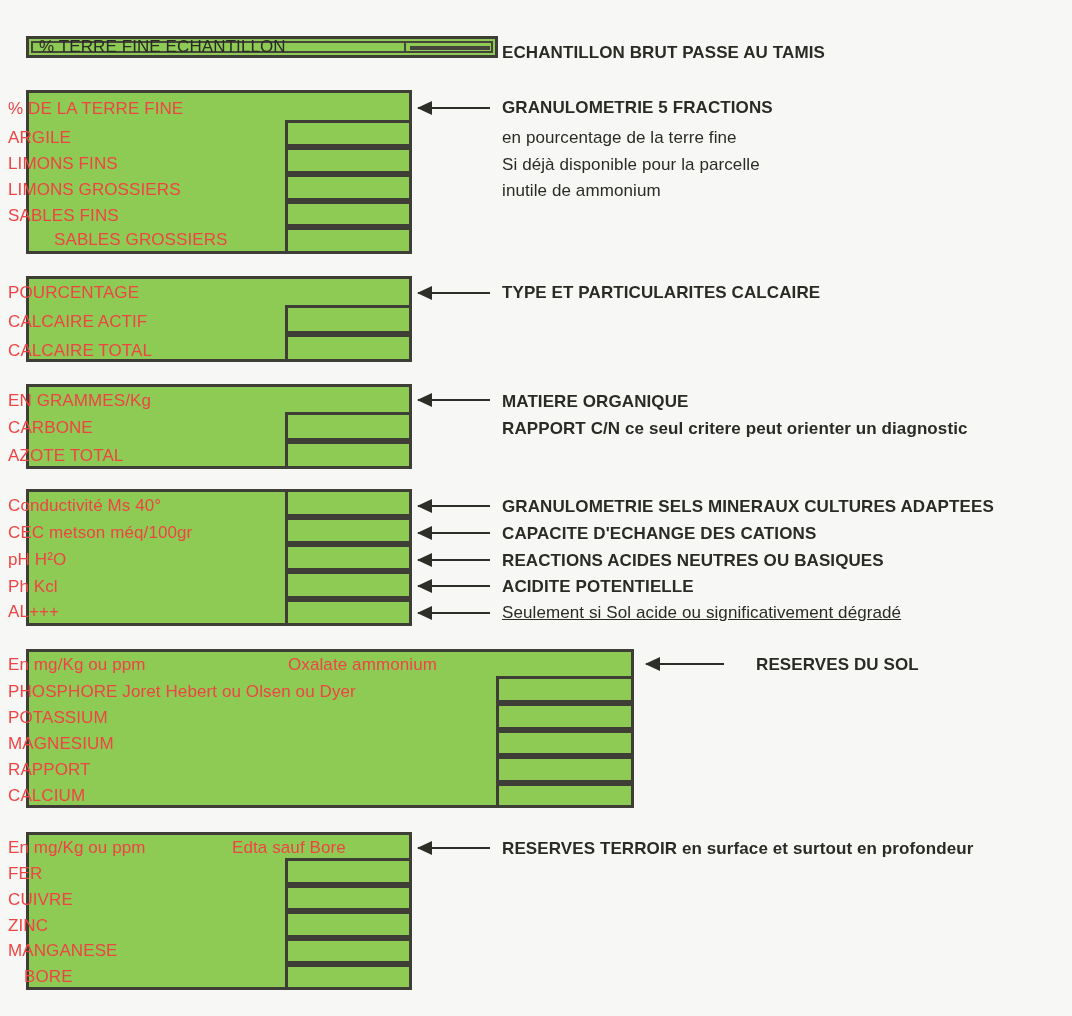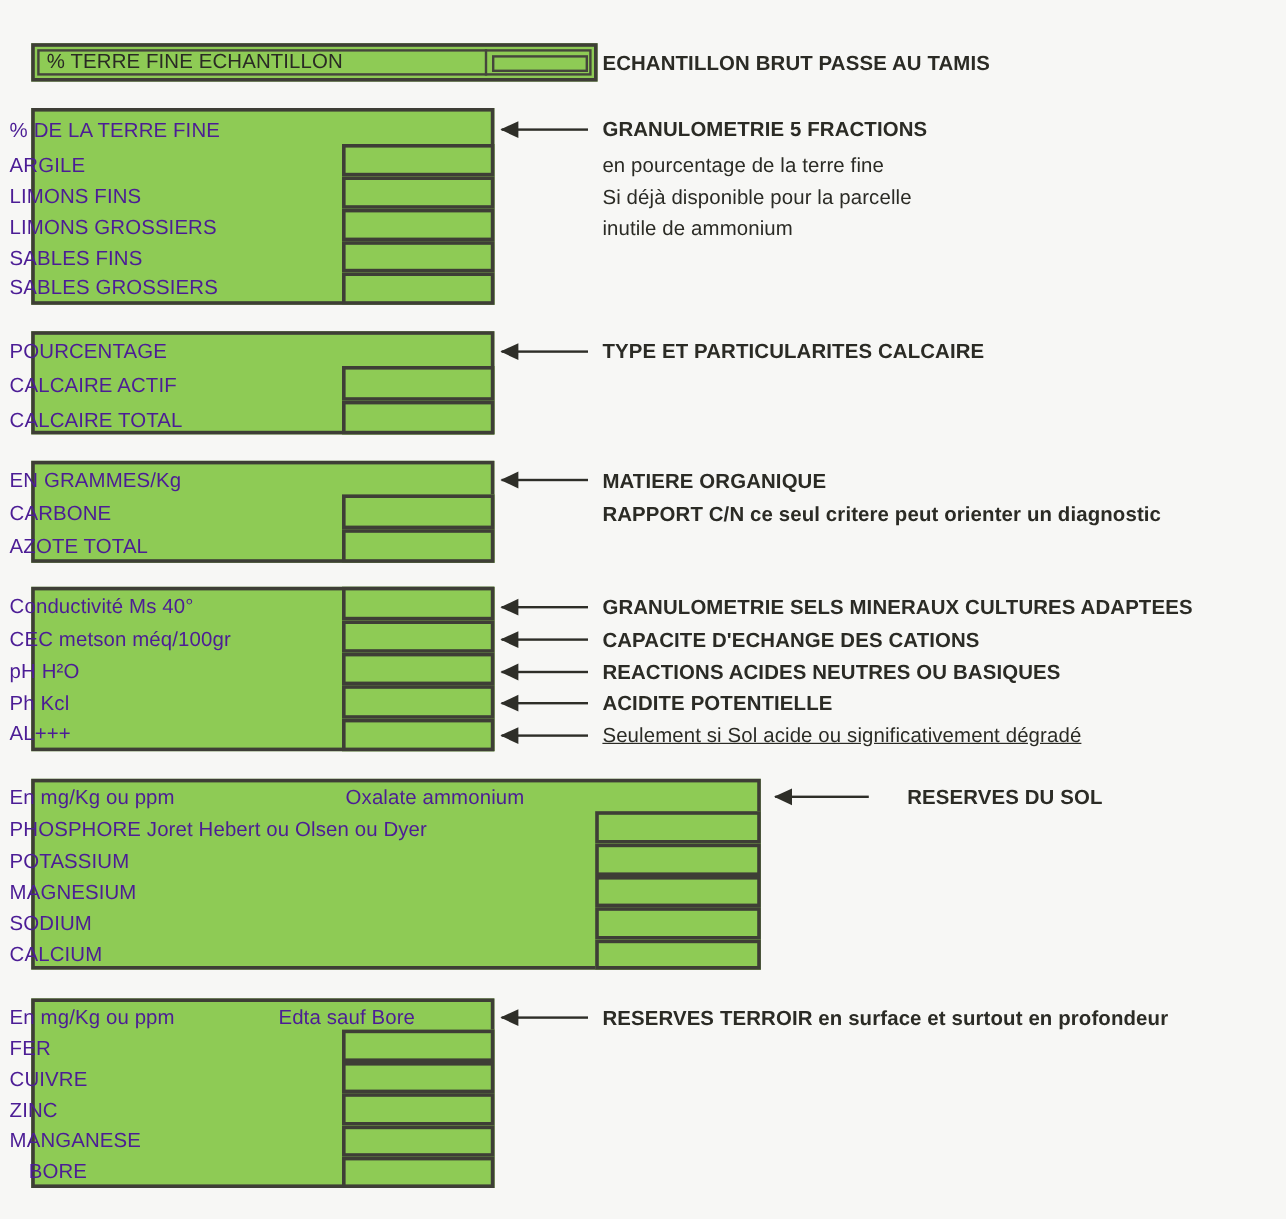--- a/index.html
+++ b/index.html
@@ -50,21 +50,21 @@
     color: #2a2a24;
     white-space: nowrap;
     letter-spacing: .1px;
   }
 
   
   .row-label {
     position: absolute;
     left: 8px;
     font-size: 17px;
-    color: #4c1d95;
+    color: #ef4444;
     white-space: nowrap;
     letter-spacing: .1px;
   }
 
   
   .vcell {
     position: absolute;
     box-sizing: border-box;
     background: #8ecb55;
     border: 3px solid #3e3e36;
@@ -106,36 +106,36 @@
   }
   .note.underline {
     text-decoration: underline;
   }
 </style>
 </head>
 <body>
 
 <div class="page">
 
-  <div class="hdr-outer" style="left:26px; top:36px; width:472px; height:32px;">
+  <div class="hdr-outer" style="left:26px; top:36px; width:472px; height:22px;">
     <div class="hdr-inner">
       <span class="hdr-label">% TERRE FINE ECHANTILLON</span>
       <div style="position:absolute; left:371px; top:-2px; width:2px; height:calc(100% + 4px); background:#45453c;"></div>
       <div style="position:absolute; left:377px; top:3px; width:76px; height:calc(100% - 8px); border:2px solid #45453c; background:#8ecb55;"></div>
     </div>
   </div>
   <div class="note bold" style="left:502px; top:43px;">ECHANTILLON BRUT PASSE AU TAMIS</div>
 
   <div class="block" style="left:26px; top:90px; width:386px; height:164px;"></div>
   <div class="row-label" style="top:99px;">% DE LA TERRE FINE</div>
   <div class="row-label" style="top:128px;">ARGILE</div>
   <div class="row-label" style="top:154px;">LIMONS FINS</div>
   <div class="row-label" style="top:180px;">LIMONS GROSSIERS</div>
   <div class="row-label" style="top:206px;">SABLES FINS</div>
-  <div class="row-label" style="top:230px;">SABLES GROSSIERS</div>
+  <div class="row-label" style="top:230px;margin-left:46px;">SABLES GROSSIERS</div>
 
   <div class="vcell" style="left:285px; top:120px; width:127px; height:27px;"></div>
   <div class="vcell" style="left:285px; top:147px; width:127px; height:27px;"></div>
   <div class="vcell" style="left:285px; top:174px; width:127px; height:27px;"></div>
   <div class="vcell" style="left:285px; top:201px; width:127px; height:26px;"></div>
   <div class="vcell" style="left:285px; top:227px; width:127px; height:27px;"></div>
 
   <div class="arrow" style="left:418px; top:107px; width:72px;"></div>
   <div class="note bold" style="left:502px; top:98px;">GRANULOMETRIE  5 FRACTIONS</div>
   <div class="note plain" style="left:502px; top:128px;">en pourcentage de la terre fine</div>
@@ -189,21 +189,21 @@
   <div class="note bold" style="left:502px; top:551px;">REACTIONS ACIDES NEUTRES OU BASIQUES</div>
   <div class="note bold" style="left:502px; top:577px;">ACIDITE POTENTIELLE</div>
   <div class="note plain underline" style="left:502px; top:603px;">Seulement si Sol acide ou significativement dégradé</div>
 
   <div class="block" style="left:26px; top:649px; width:608px; height:159px;"></div>
   <div class="row-label" style="top:655px;">En mg/Kg ou ppm</div>
   <div class="row-label" style="left:288px; top:655px;">Oxalate ammonium</div>
   <div class="row-label" style="top:682px;">PHOSPHORE Joret Hebert ou Olsen ou Dyer</div>
   <div class="row-label" style="top:708px;">POTASSIUM</div>
   <div class="row-label" style="top:734px;">MAGNESIUM</div>
-  <div class="row-label" style="top:760px;">SODIUM</div>
+  <div class="row-label" style="top:760px;">RAPPORT</div>
   <div class="row-label" style="top:786px;">CALCIUM</div>
 
   <div class="vcell" style="left:496px; top:676px; width:138px; height:27px;"></div>
   <div class="vcell" style="left:496px; top:703px; width:138px; height:27px;"></div>
   <div class="vcell" style="left:496px; top:730px; width:138px; height:26px;"></div>
   <div class="vcell" style="left:496px; top:756px; width:138px; height:27px;"></div>
   <div class="vcell" style="left:496px; top:783px; width:138px; height:25px;"></div>
 
   <div class="arrow" style="left:646px; top:663px; width:78px;"></div>
   <div class="note bold" style="left:756px; top:655px;">RESERVES DU SOL</div>

